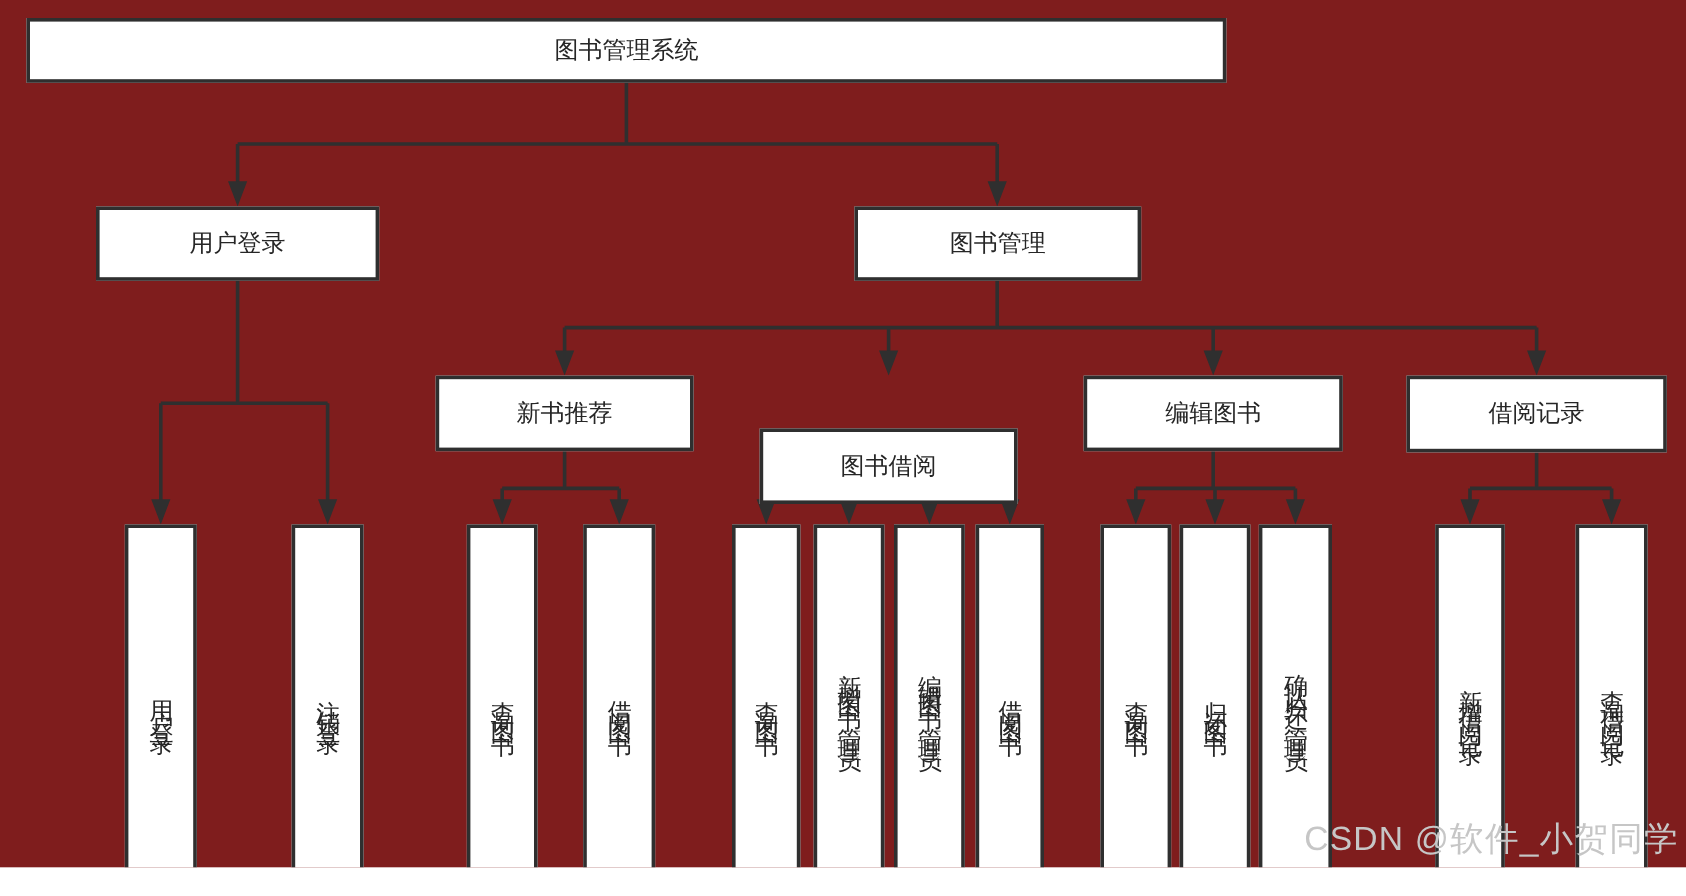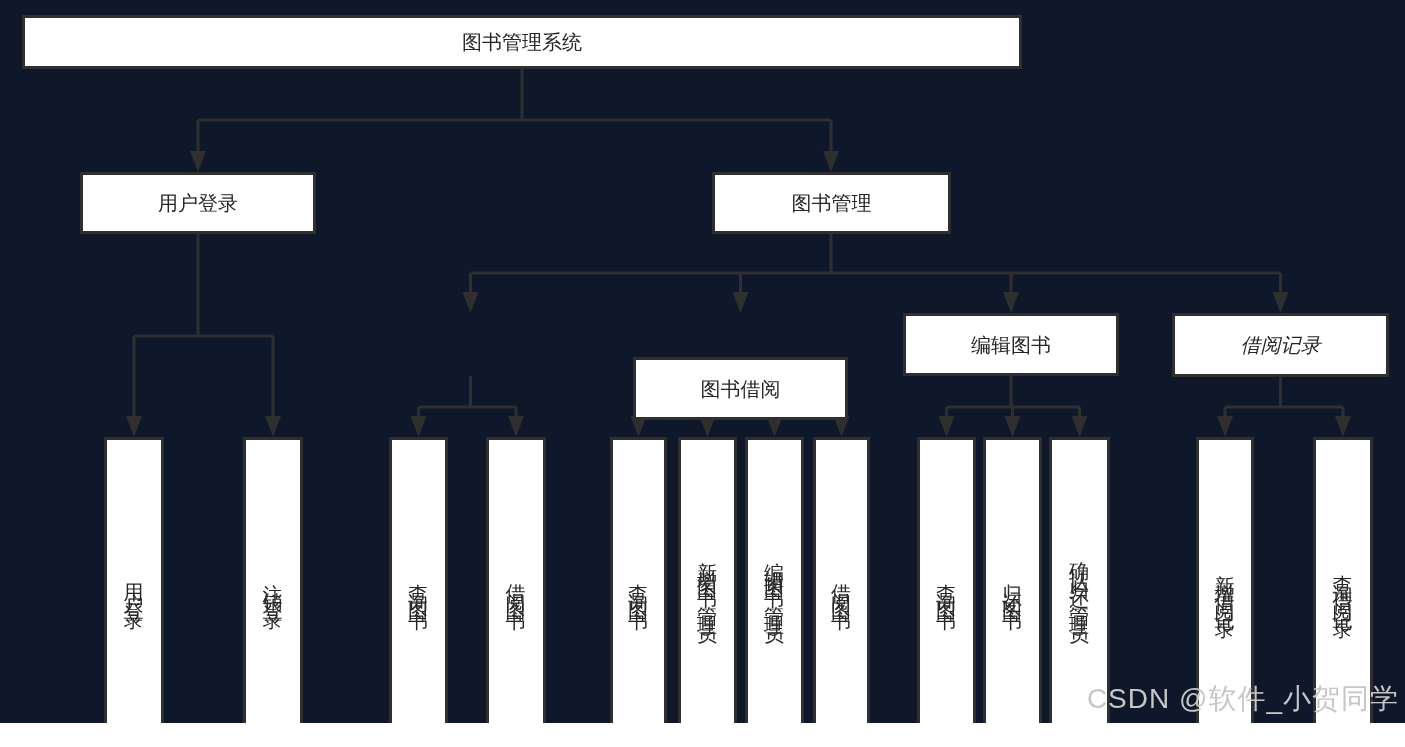--- a/index.html
+++ b/index.html
@@ -5,21 +5,21 @@
   html, body {
     margin: 0;
     padding: 0;
     background: #ffffff;
     font-family: "Liberation Sans", sans-serif;
   }
   .canvas {
     position: relative;
     width: 1405px;
     height: 723px;
-    background: #0f172a;
+    background: #7f1d1d;
     overflow: hidden;
   }
   .connectors {
     position: absolute;
     left: 0;
     top: 0;
     z-index: 1;
   }
   .node {
     position: absolute;
@@ -101,27 +101,30 @@
     <span>图书管理系统</span>
   </div>
 
   <div class="node" style="left:80px; top:172px; width:236px; height:62px;">
     <span>用户登录</span>
   </div>
   <div class="node" style="left:712px; top:172px; width:239px; height:62px;">
     <span>图书管理</span>
   </div>
 
+  <div class="node" style="left:363px; top:313px; width:215px; height:63px;">
+    <span>新书推荐</span>
+  </div>
   <div class="node" style="left:633px; top:313px; width:215px; height:63px;margin-top:44px;">
     <span>图书借阅</span>
   </div>
   <div class="node" style="left:903px; top:313px; width:216px; height:63px;">
     <span>编辑图书</span>
   </div>
-  <div class="node" style="left:1172px; top:313px; width:217px; height:64px;font-style:italic;">
+  <div class="node" style="left:1172px; top:313px; width:217px; height:64px;">
     <span>借阅记录</span>
   </div>
 
   <div class="node leaf" style="left:104px; top:437px; width:60px; height:298px;">
     <span class="vtext">用户登录</span>
   </div>
   <div class="node leaf" style="left:243px; top:437px; width:60px; height:298px;">
     <span class="vtext">注销登录</span>
   </div>
 

